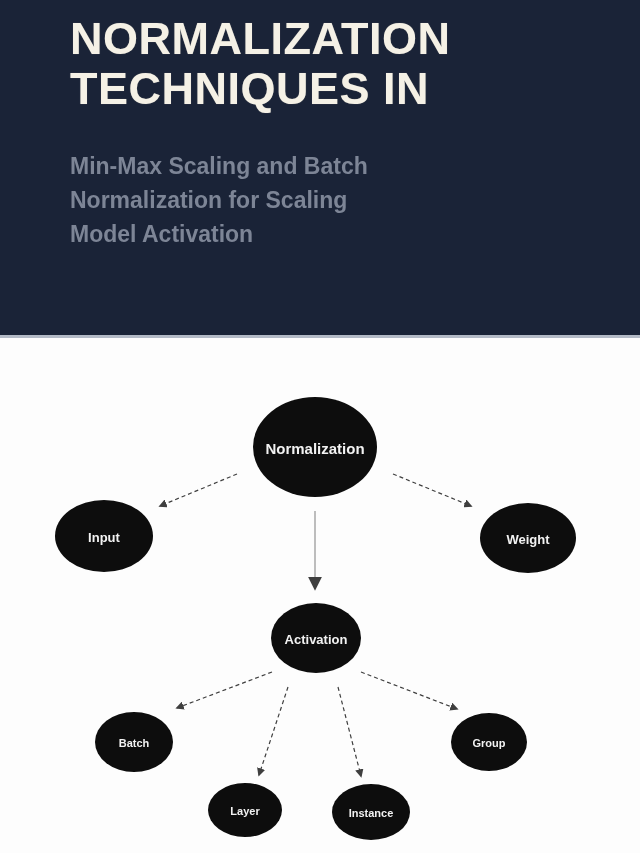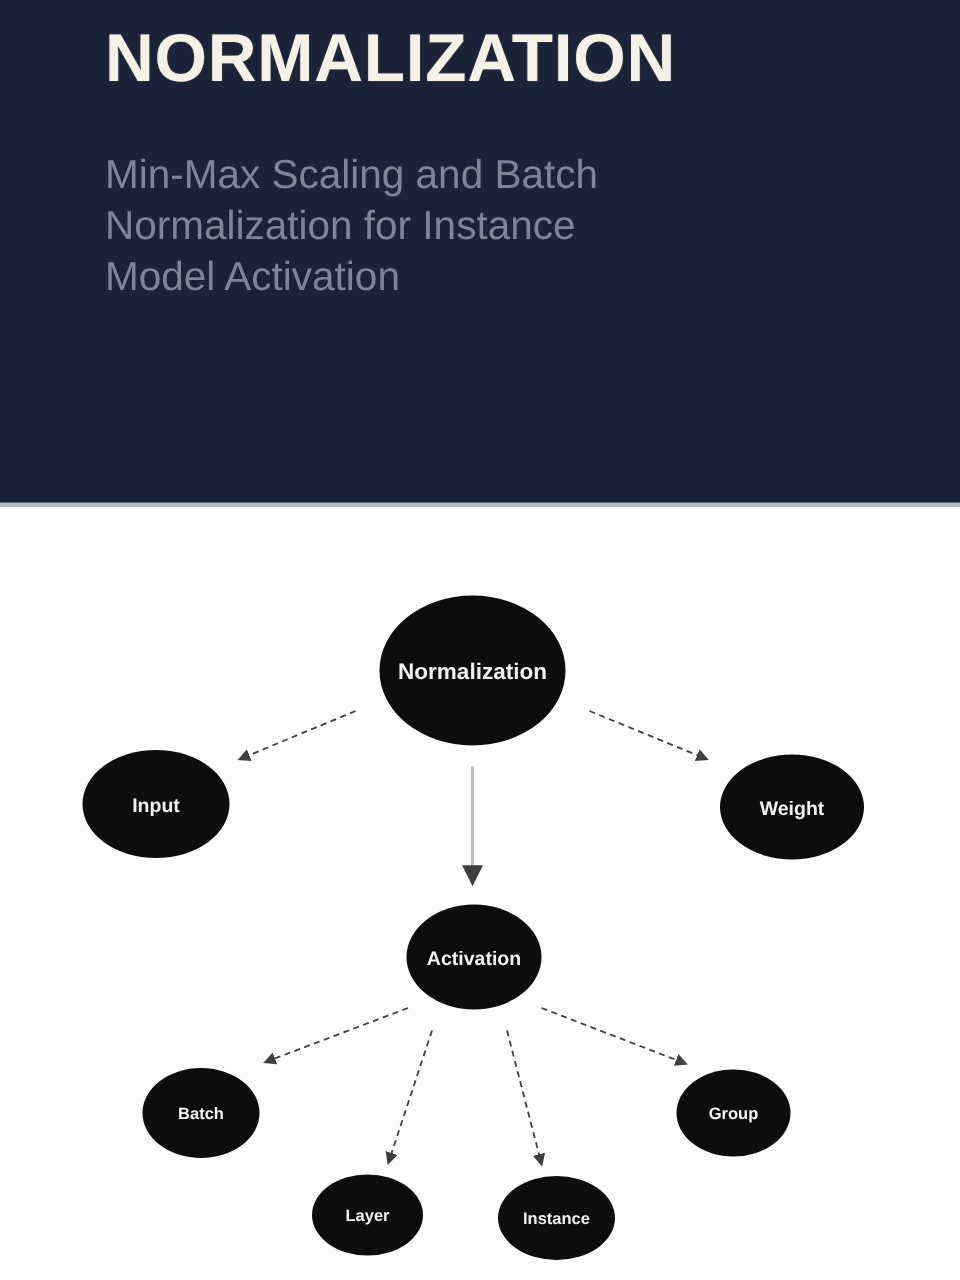--- a/index.html
+++ b/index.html
@@ -32,23 +32,23 @@
     line-height: 50px;
     font-weight: bold;
     letter-spacing: 0.5px;
     color: var(--title, #f5f1e6);
     text-shadow: 0 0 1px rgba(255,244,214,0.35);
   }
   .title span { display: block; }
   .subtitle {
     margin: 0;
     padding: 35px 0 0 70px;
-    font-size: 27px;
+    font-size: 23px;
     line-height: 34px;
-    font-weight: normal;
+    font-weight: bold;
     color: var(--subtitle, #7d8596);
   }
   .subtitle span { display: block; }
   .canvas {
     position: absolute;
     top: 338px; left: 0;
     width: 640px;
     height: 515px;
     background: var(--body-bg, #fdfdfd);
   }
@@ -81,24 +81,25 @@
   }
 </style>
 </head>
 <body>
 
 <div class="page">
 
   <header class="hero">
     <h1 class="title">
       <span>NORMALIZATION</span>
+      <span>TECHNIQUES IN</span>
     </h1>
     <p class="subtitle">
       <span>Min-Max Scaling and Batch</span>
-      <span>Normalization for Instance</span>
+      <span>Normalization for Scaling</span>
       <span>Model Activation</span>
     </p>
   </header>
 
   <main class="canvas"></main>
 
   <svg id="diagram" viewBox="0 0 640 853" xmlns="http://www.w3.org/2000/svg">
     <defs>
       <marker id="arrowhead" viewBox="0 0 10 10" refX="8" refY="5" markerWidth="7" markerHeight="7" orient="auto-start-reverse">
         <path class="arrowhead" d="M0,0 L10,5 L0,10 z"></path>

